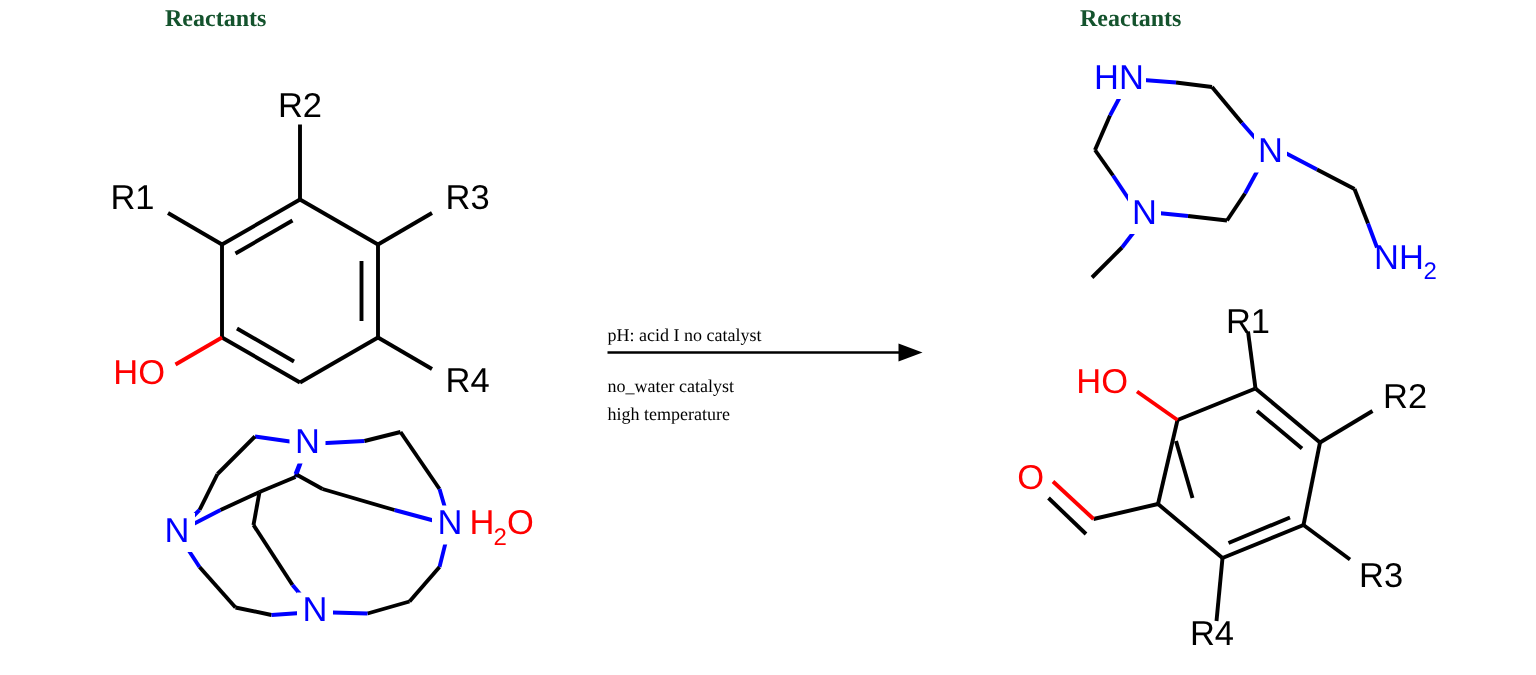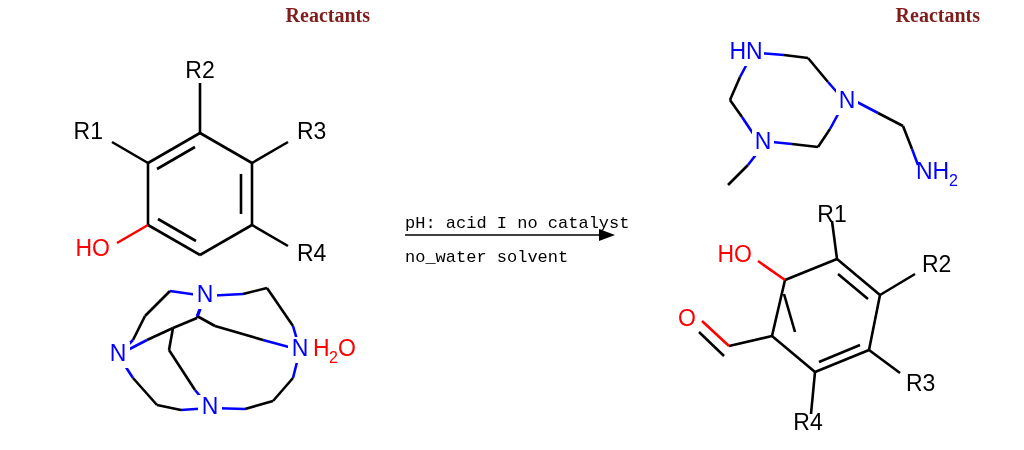--- a/index.html
+++ b/index.html
@@ -12,40 +12,40 @@
     width: 1024px;
     height: 450px;
     background: #ffffff;
     font-family: "Liberation Sans", sans-serif;
     overflow: hidden;
   }
   .panel-title {
     position: absolute;
     font-family: "Liberation Serif", serif;
     font-weight: bold;
-    font-size: 20px;
-    color: #7f1d1d;
+    font-size: 16px;
+    color: #14532d;
     white-space: nowrap;
-    text-align: right;
+    text-align: left;
   }
   #reactants-title { left: 110px; top: 4px; width: 260px; }
   #products-title  { left: 720px; top: 4px; width: 260px; }
 
   .struct { position: absolute; }
   .struct svg { display: block; overflow: visible; }
 
   .conditions {
     position: absolute;
     left: 405px;
     top: 214px;
     width: 215px;
   }
   .cond-line {
-    font-family: Liberation Mono, monospace;
-    font-size: 17px;
+    font-family: Liberation Serif, serif;
+    font-size: 12px;
     color: #000000;
     line-height: 19px;
     white-space: nowrap;
   }
   .cond-above { margin-bottom: 2px; }
   .arrow-holder { position: absolute; left: 403px; top: 226px; }
 
   text.atom {
     font-family: "Liberation Sans", sans-serif;
     font-size: 23px;
@@ -170,21 +170,22 @@
   <div class="arrow-holder">
     <svg width="215" height="20" viewBox="0 0 215 20">
       <line x1="2" y1="9" x2="198" y2="9" stroke="#000000" stroke-width="1.6"></line>
       <polygon points="196,3 212,9 196,15" fill="#000000"></polygon>
     </svg>
   </div>
 
   <div class="conditions">
     <div class="cond-line cond-above">pH: acid I no catalyst</div>
     <div style="height:13px"></div>
-    <div class="cond-line">no_water solvent</div>
+    <div class="cond-line">no_water catalyst</div>
+    <div class="cond-line">high temperature</div>
   </div>
 
   <div class="struct" style="left:700px; top:25px;">
     <svg width="270" height="165" viewBox="0 0 270 165">
 
       <g>
         <path class="bond-blue" d="M58 28 L84 30"></path>
         <path class="bond-black" d="M84 30 L108 33"></path>
         <path class="bond-black" d="M108 33 L128 57"></path>
         <path class="bond-blue" d="M128 57 L142 73"></path>

